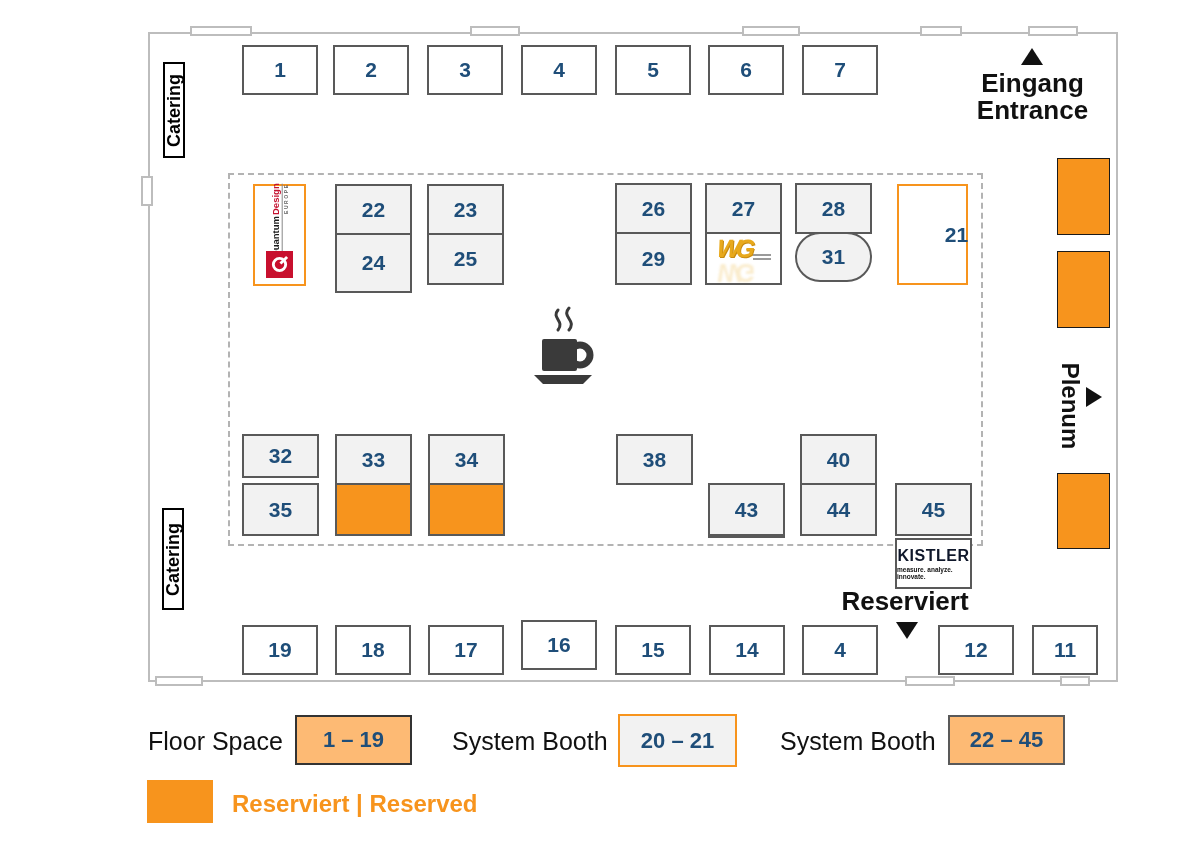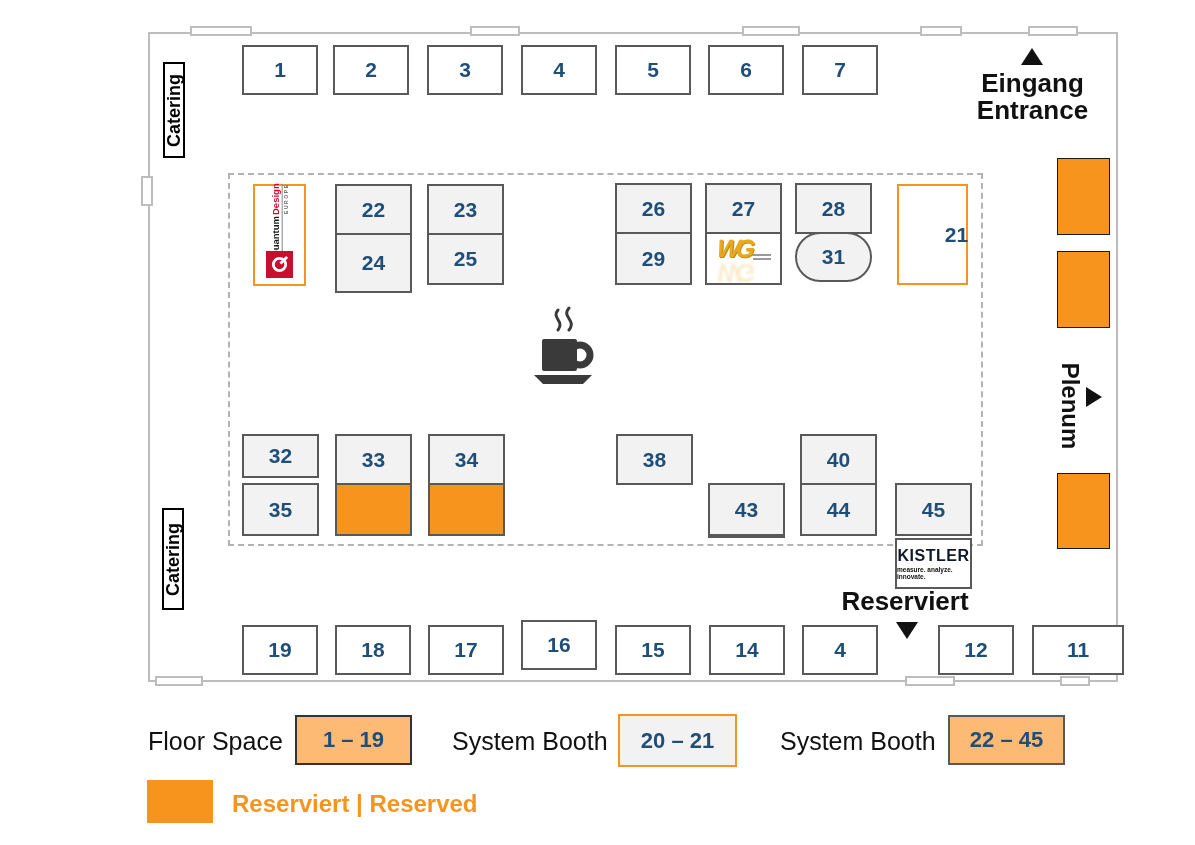--- a/index.html
+++ b/index.html
@@ -259,21 +259,21 @@
     </div>
   <div class="abs booth" style="left:709px;top:625px;width:76px;height:50px;">
       <span>14</span>
     </div>
   <div class="abs booth" style="left:802px;top:625px;width:76px;height:50px;">
       <span>4</span>
     </div>
   <div class="abs booth" style="left:938px;top:625px;width:76px;height:50px;">
       <span>12</span>
     </div>
-  <div class="abs booth" style="left:1032px;top:625px;width:92px;height:50px;">
+  <div class="abs booth" style="left:1032px;top:625px;width:66px;height:50px;">
       <span>11</span>
     </div>
 
   <div class="abs legend-label" style="left:148px;top:727px;">Floor Space</div>
   <div class="abs legend-box" style="left:295px;top:715px;width:117px;height:50px;border:2px solid #333;">
       <span>1 – 19</span>
     </div>
 
   <div class="abs legend-label" style="left:452px;top:727px;">System Booth</div>
   <div class="abs legend-box" style="left:618px;top:714px;width:119px;height:53px;border:2px solid #F7941D;background:#f2f2f2;">

